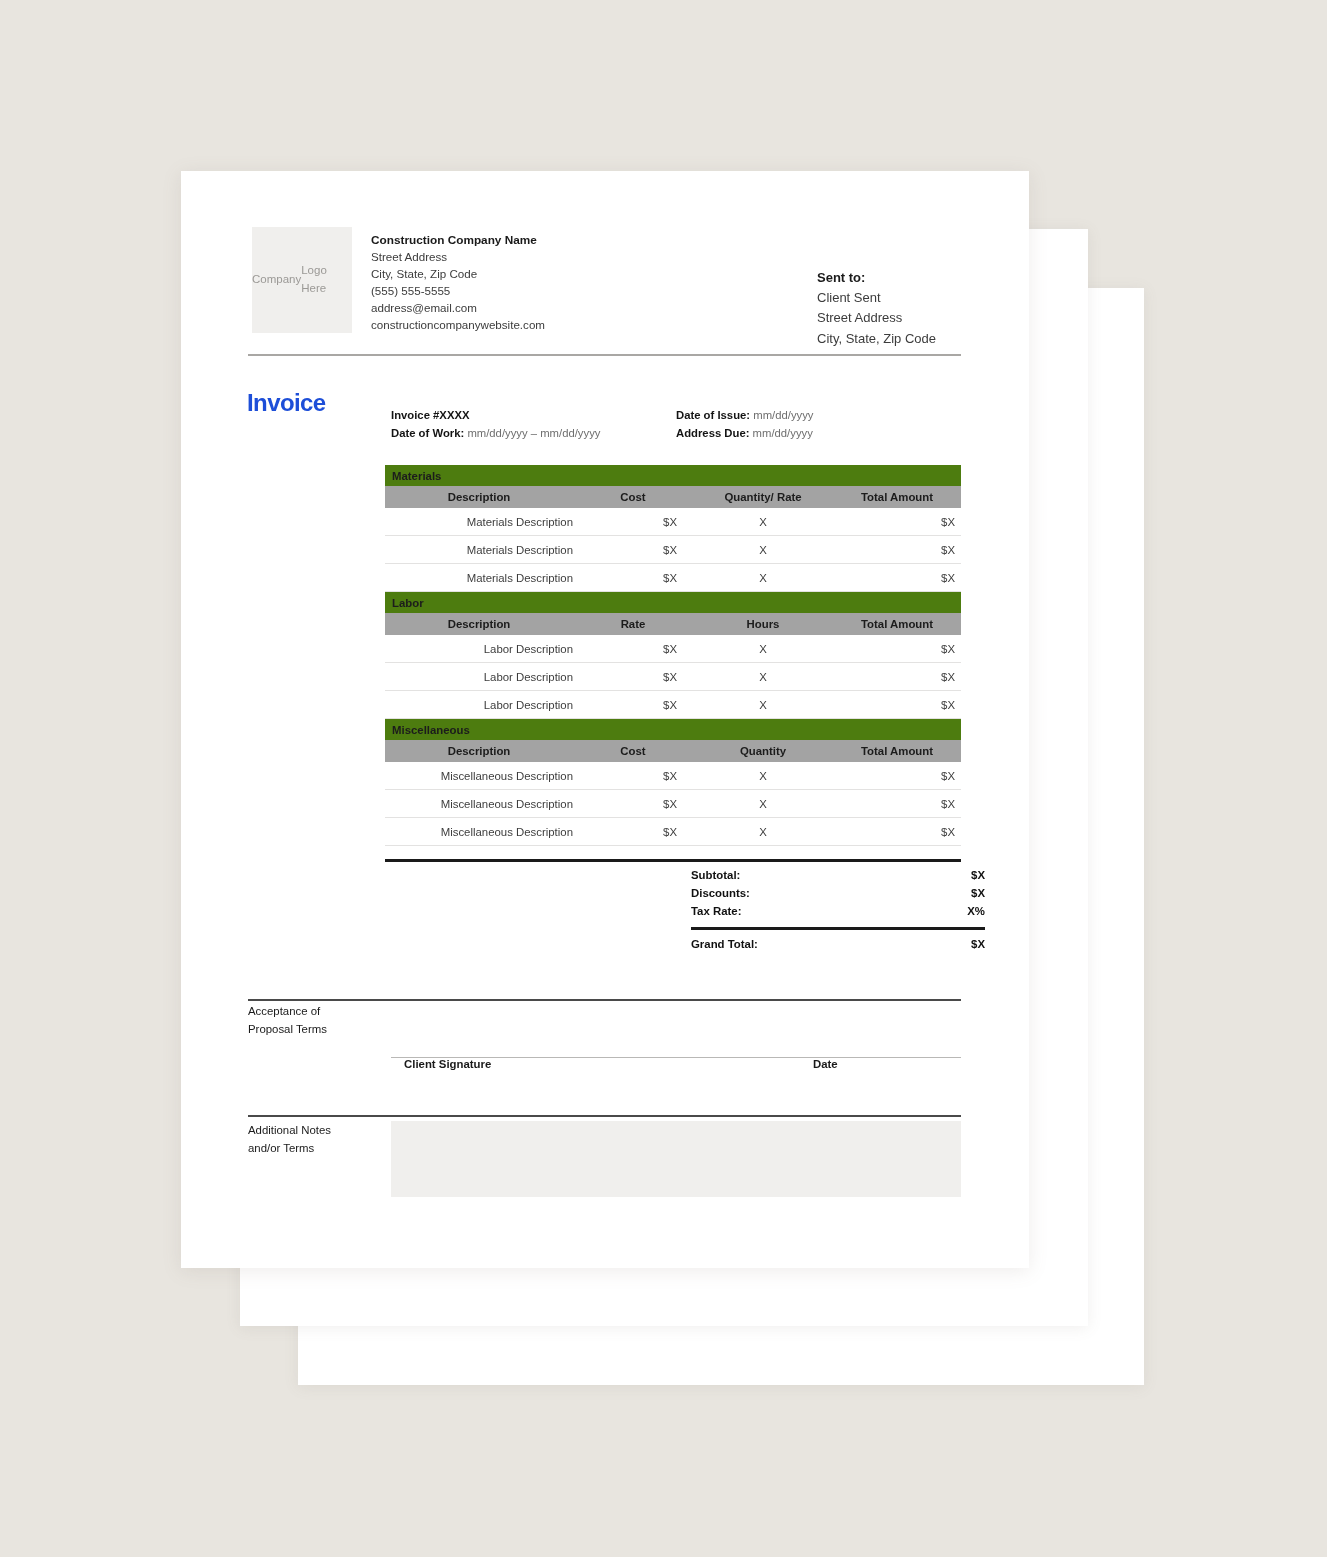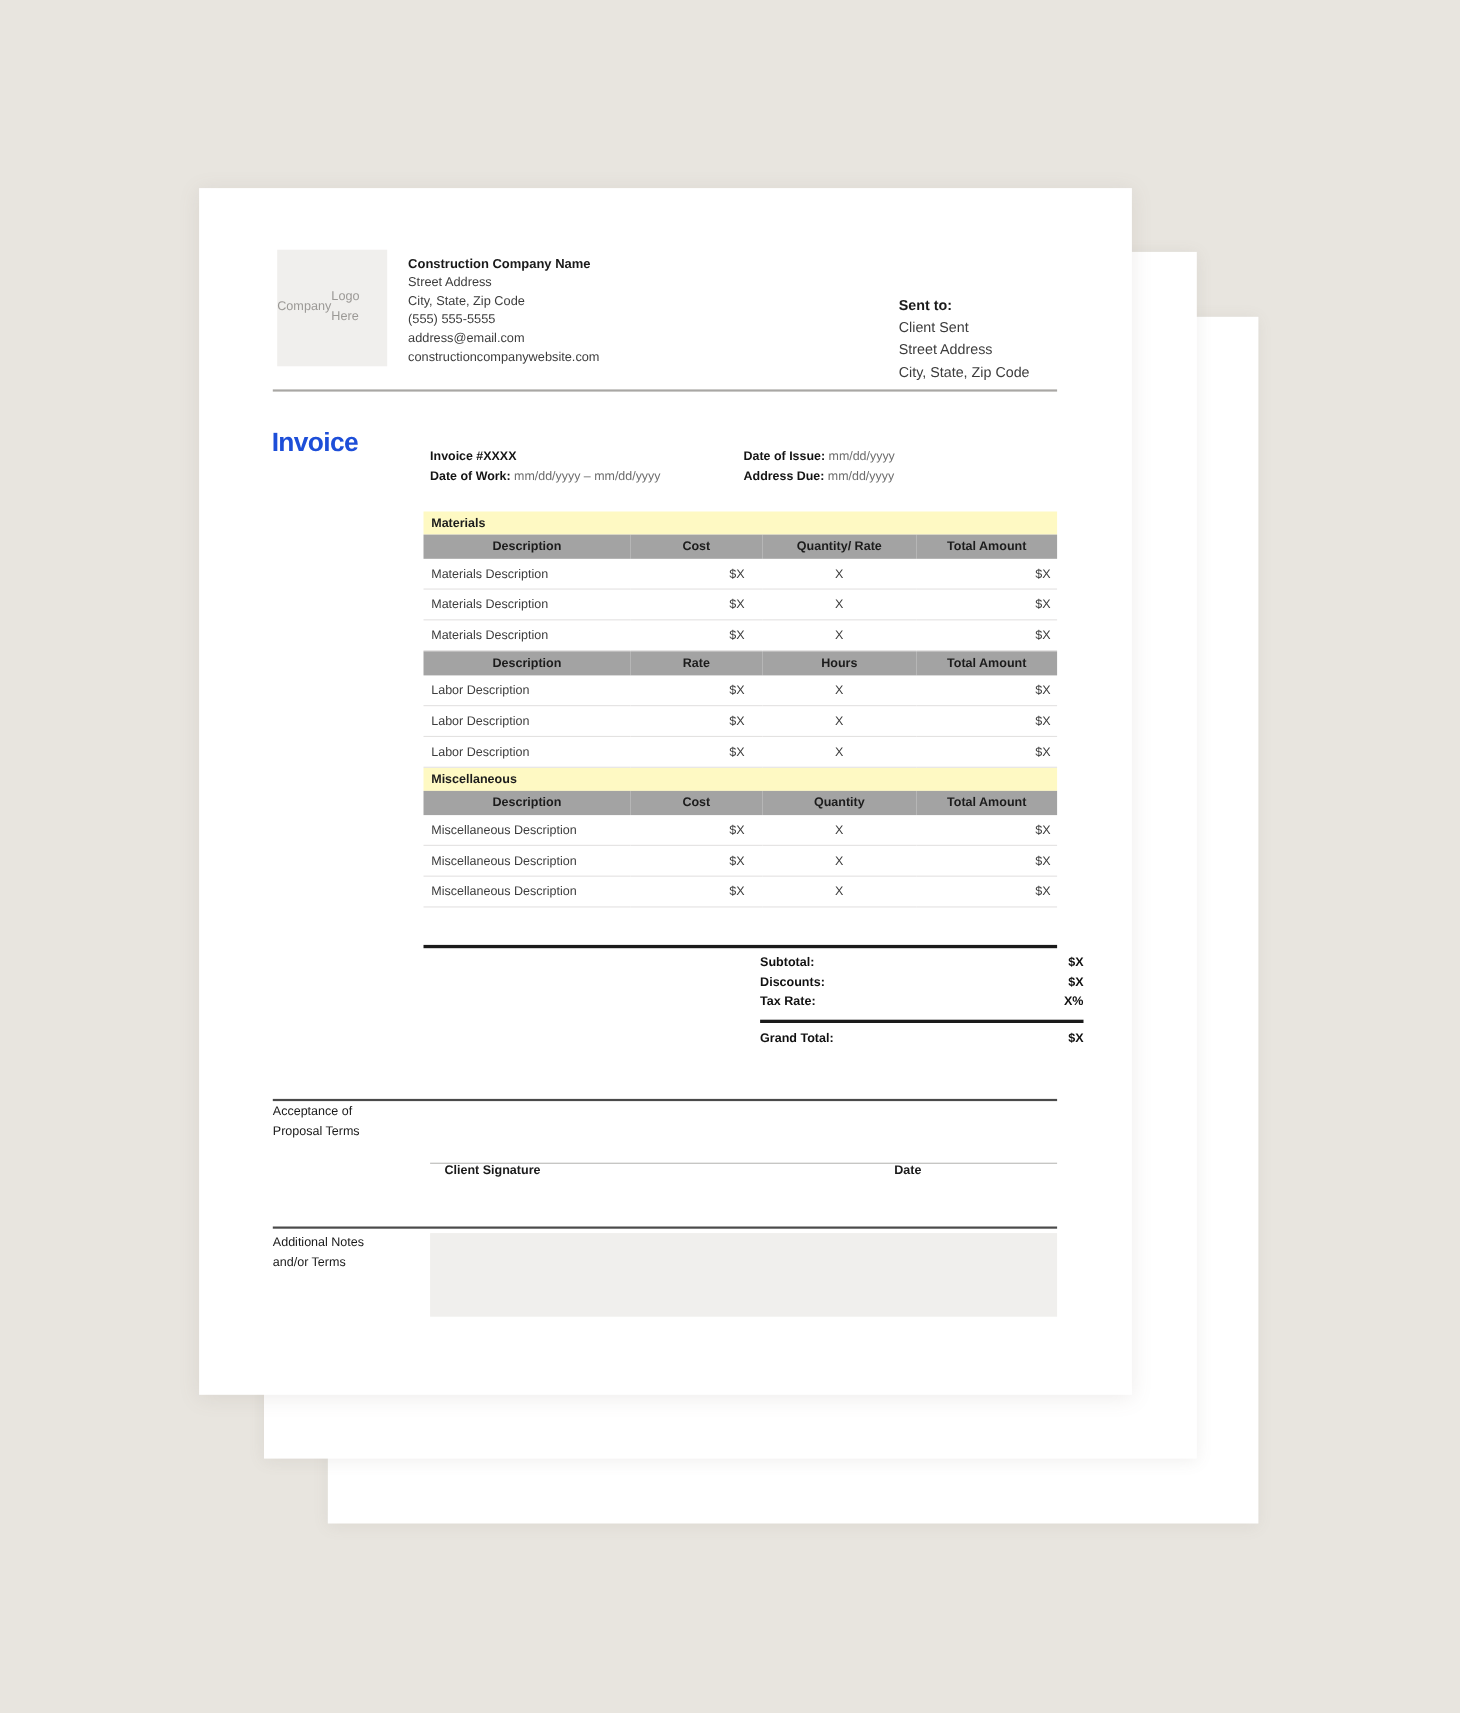--- a/index.html
+++ b/index.html
@@ -129,21 +129,21 @@
   table.inv td, table.inv th {
     padding: 0;
     font-weight: normal;
   }
   .c-desc  { width: 188px; }
   .c-cost  { width: 120px; }
   .c-qty   { width: 140px; }
   .c-total { width: 128px; }
 
   tr.section-band td {
-    background: #fef9c3;
+    background: #4d7c0f;
     font-size: 11.4px;
     font-weight: bold;
     color: #1c1c1c;
     height: 21px;
     padding-left: 7px;
   }
   tr.col-head td {
     background: #a3a3a3;
     font-size: 11.4px;
     font-weight: bold;
@@ -151,21 +151,21 @@
     height: 22px;
     text-align: center;
   }
   tr.item-row td {
     font-size: 11.4px;
     color: #3d3d3d;
     height: 27px;
     border-bottom: 1px solid #e3e2e1;
     vertical-align: middle;
   }
-  tr.item-row td.v-desc  { padding-left: 7px; text-align: left; }
+  tr.item-row td.v-desc  { padding-left: 7px; text-align: right; }
   tr.item-row td.v-cost  { text-align: right; padding-right: 16px; }
   tr.item-row td.v-qty   { text-align: center; }
   tr.item-row td.v-total { text-align: right; padding-right: 6px; }
 
   .rule-tabletop {
     left: 204px; top: 688px;
     width: 576px; height: 2.5px;
     background: #1a1a1a;
   }
 
@@ -331,20 +331,23 @@
               <td class="v-qty">X</td>
               <td class="v-total">$X</td>
             </tr>
             <tr class="item-row">
               <td class="v-desc">Materials Description</td>
               <td class="v-cost">$X</td>
               <td class="v-qty">X</td>
               <td class="v-total">$X</td>
             </tr>
 
+            <tr class="section-band">
+              <td colspan="4">Labor</td>
+            </tr>
             <tr class="col-head">
               <td>Description</td>
               <td>Rate</td>
               <td>Hours</td>
               <td>Total Amount</td>
             </tr>
             <tr class="item-row">
               <td class="v-desc">Labor Description</td>
               <td class="v-cost">$X</td>
               <td class="v-qty">X</td>

